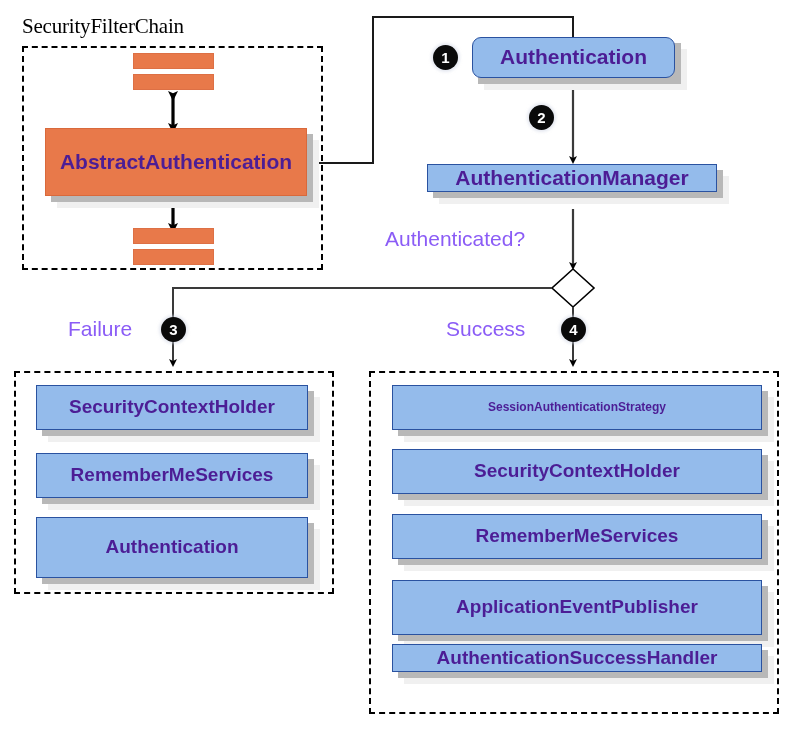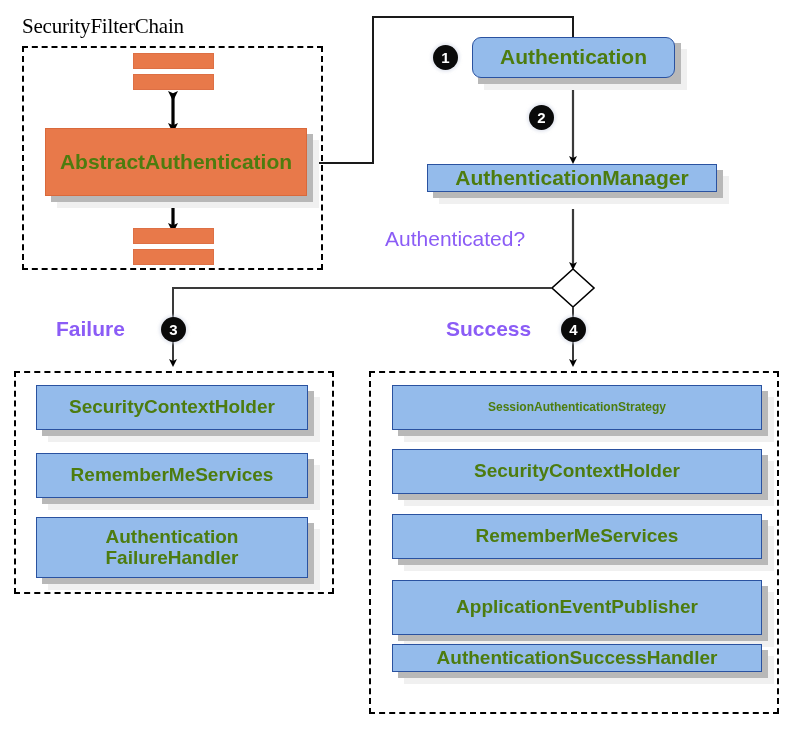--- a/index.html
+++ b/index.html
@@ -40,21 +40,21 @@
   }
   
   .node {
     position: absolute;
     box-sizing: border-box;
     display: flex;
     align-items: center;
     justify-content: center;
     text-align: center;
     font-weight: bold;
-    color: #4d7c0f;
+    color: #4c1d95;
     line-height: 1.08;
     z-index: 3;
   }
   .node .shadow {
     position: absolute;
     left: 6px; top: 6px;
     right: -6px; bottom: -6px;
     background: #b8b8b8;
     z-index: -2;
   }
@@ -191,24 +191,24 @@
 
   <div class="node blue" style="left:427px; top:164px; width:290px; height:28px; font-size:21px;">
     <span class="shadow2"></span>
     <span class="shadow"></span>
     <span class="face"></span>
     <span class="lbl">AuthenticationManager</span>
   </div>
 
   <div class="edge-label" style="left:385px; top:227px;">Authenticated?</div>
 
-  <div class="edge-label" style="left:56px; top:317px; font-weight:700;">Failure</div>
+  <div class="edge-label" style="left:68px; top:317px; font-weight:400;">Failure</div>
   <div class="step-badge" style="left:161px; top:317px;">3</div>
 
-  <div class="edge-label" style="left:446px; top:317px; font-weight:700;">Success</div>
+  <div class="edge-label" style="left:446px; top:317px; font-weight:400;">Success</div>
   <div class="step-badge" style="left:561px; top:317px;">4</div>
 
   <div class="group-box" style="left:14px; top:371px; width:320px; height:223px;"></div>
 
   <div class="node blue" style="left:36px; top:385px; width:272px; height:45px; font-size:19px;">
     <span class="shadow2"></span>
     <span class="shadow"></span>
     <span class="face"></span>
     <span class="lbl">SecurityContextHolder</span>
   </div>
@@ -219,21 +219,20 @@
     <span class="face"></span>
     <span class="lbl">RememberMeServices</span>
   </div>
 
   <div class="node blue" style="left:36px; top:517px; width:272px; height:61px; font-size:19px;">
     <span class="shadow2"></span>
     <span class="shadow"></span>
     <span class="face"></span>
     <span class="lbl">
       <span>Authentication</span><br>
-      <span>FailureHandler</span>
     </span>
   </div>
 
   <div class="group-box" style="left:369px; top:371px; width:410px; height:343px;"></div>
 
   <div class="node blue" style="left:392px; top:385px; width:370px; height:45px; font-size:12px;">
     <span class="shadow2"></span>
     <span class="shadow"></span>
     <span class="face"></span>
     <span class="lbl">SessionAuthenticationStrategy</span>

